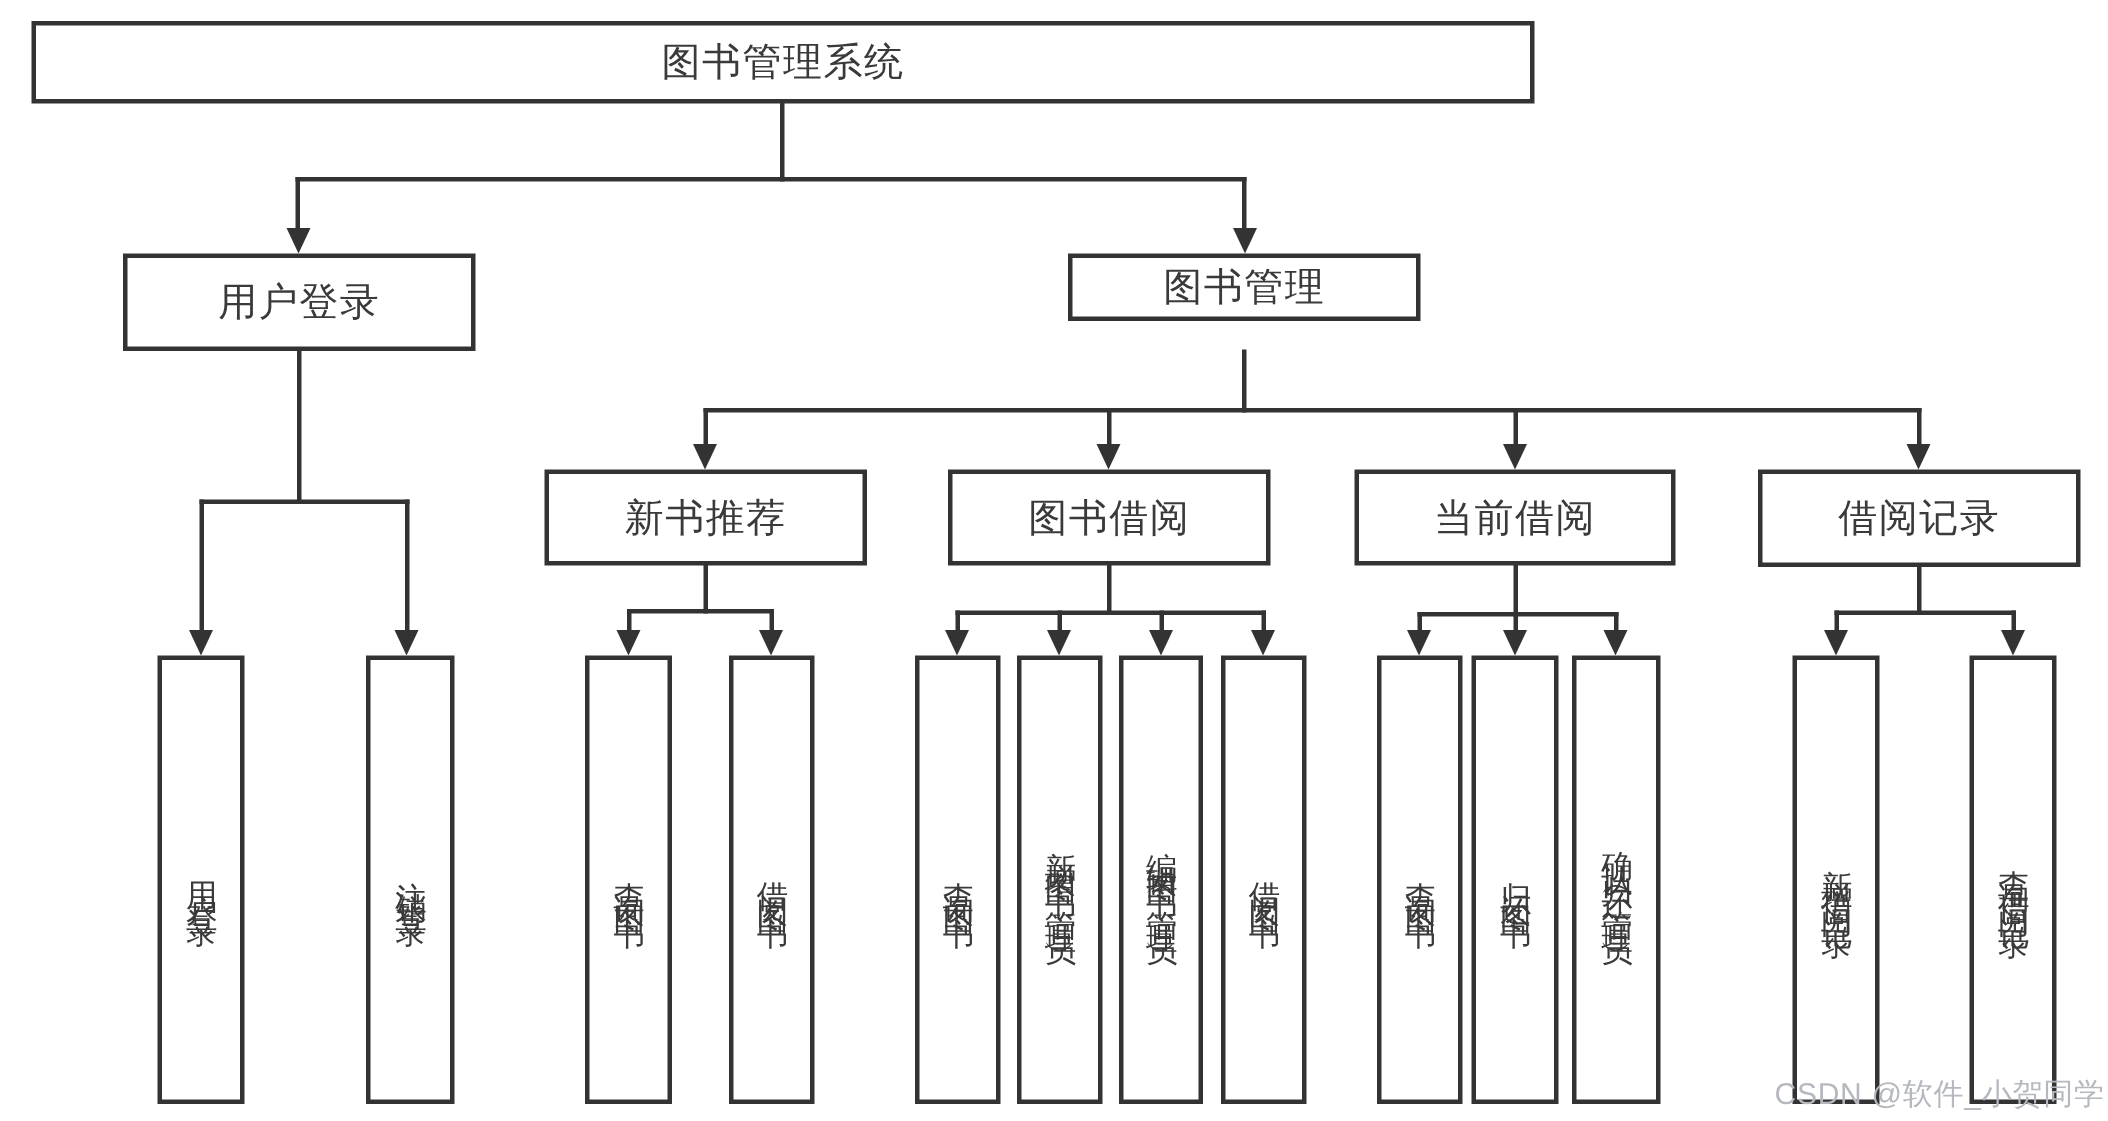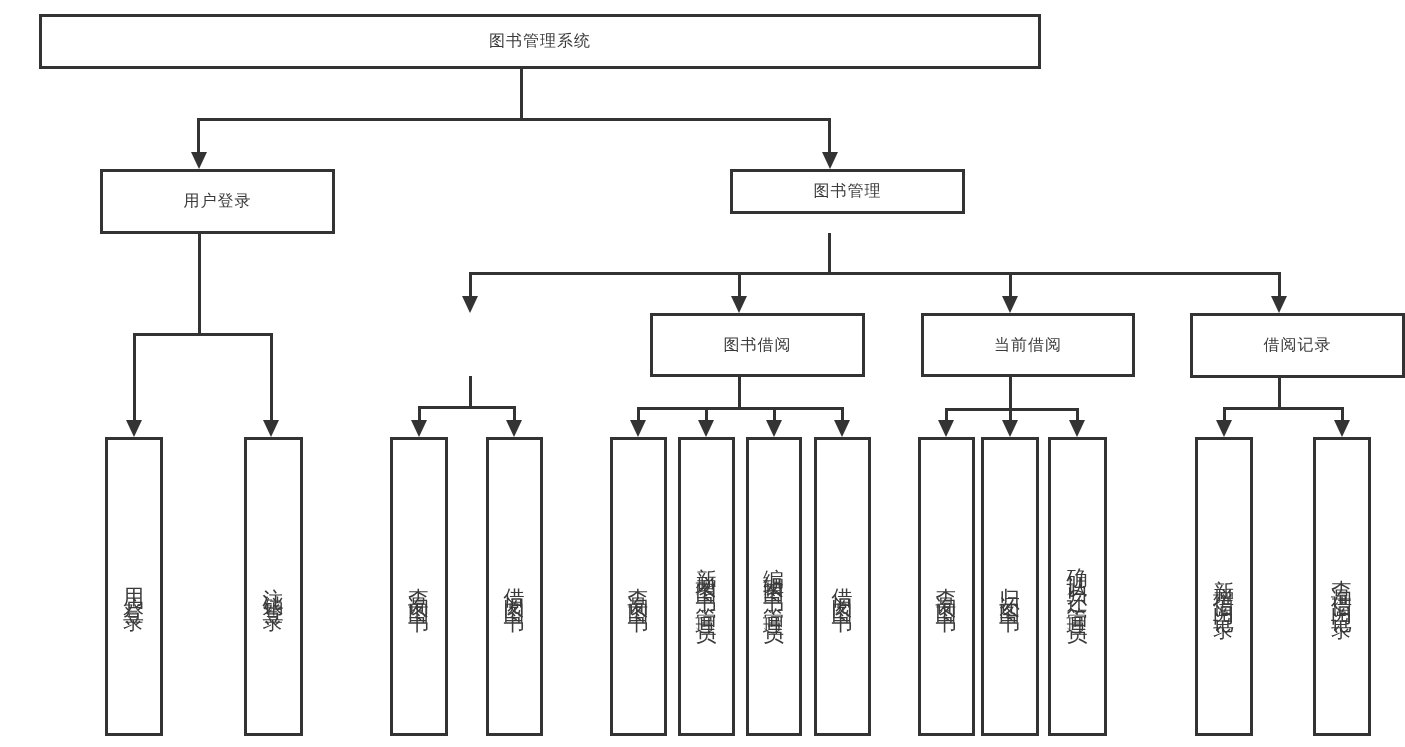--- a/index.html
+++ b/index.html
@@ -14,21 +14,21 @@
   .box {
     position: absolute;
     box-sizing: border-box;
     background: #ffffff;
     border: 3px solid #333333;
     color: #3a3a3a;
     display: flex;
     align-items: center;
     justify-content: center;
   }
-  .box.h { font-size: 16px; letter-spacing: 1px; margin-left: 18px; }
+  .box.h { font-size: 26px; letter-spacing: 1px; }
   .box.v { font-size: 21px; }
   .box.v .vtext {
     writing-mode: vertical-rl;
     text-orientation: mixed;
     letter-spacing: 8px;
     line-height: 1;
   }
   .vline, .hline { position: absolute; background: #333333; }
   .vline { width: 3px; }
   .hline { height: 3px; }
@@ -78,20 +78,21 @@
   <div class="hline" style="left:469px;top:272px;width:812px"></div>
   <div class="vline" style="left:469px;top:272px;height:26px"></div>
   <div class="arrow" style="left:462px;top:296px"></div>
   <div class="vline" style="left:738px;top:272px;height:26px"></div>
   <div class="arrow" style="left:731px;top:296px"></div>
   <div class="vline" style="left:1009px;top:272px;height:26px"></div>
   <div class="arrow" style="left:1002px;top:296px"></div>
   <div class="vline" style="left:1278px;top:272px;height:26px"></div>
   <div class="arrow" style="left:1271px;top:296px"></div>
 
+  <div class="box h" style="left:363px;top:313px;width:215px;height:64px">新书推荐</div>
   <div class="box h" style="left:632px;top:313px;width:215px;height:64px">图书借阅</div>
   <div class="box h" style="left:903px;top:313px;width:214px;height:64px">当前借阅</div>
   <div class="box h" style="left:1172px;top:313px;width:215px;height:65px">借阅记录</div>
 
   <div class="vline" style="left:469px;top:376px;height:33px"></div>
   <div class="hline" style="left:418px;top:406px;width:98px"></div>
   <div class="vline" style="left:418px;top:406px;height:16px"></div>
   <div class="arrow" style="left:411px;top:420px"></div>
   <div class="vline" style="left:513px;top:406px;height:16px"></div>
   <div class="arrow" style="left:506px;top:420px"></div>
@@ -160,14 +161,15 @@
     <span class="vtext">确认归还（管理员）</span>
   </div>
 
   <div class="box v" style="left:1195px;top:437px;width:58px;height:299px">
     <span class="vtext">新增借阅记录</span>
   </div>
   <div class="box v" style="left:1313px;top:437px;width:58px;height:299px">
     <span class="vtext">查询借阅记录</span>
   </div>
 
+  <div class="watermark">CSDN @软件_小贺同学</div>
 
 </div>
 
 </body></html>

